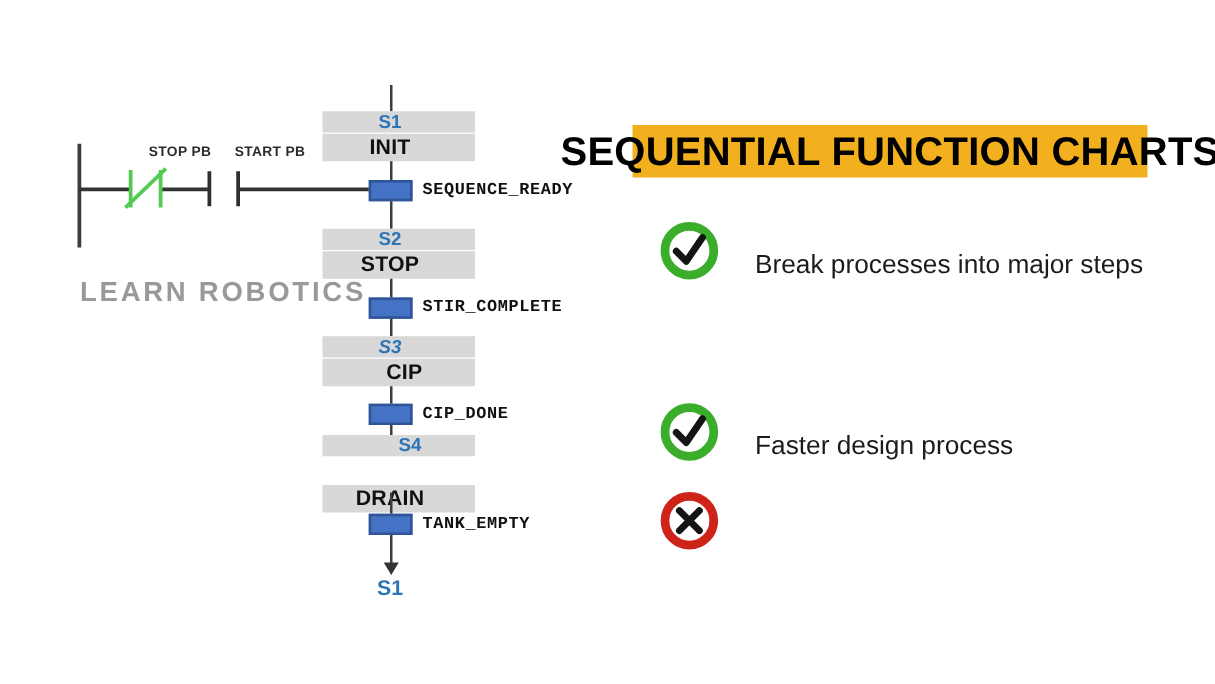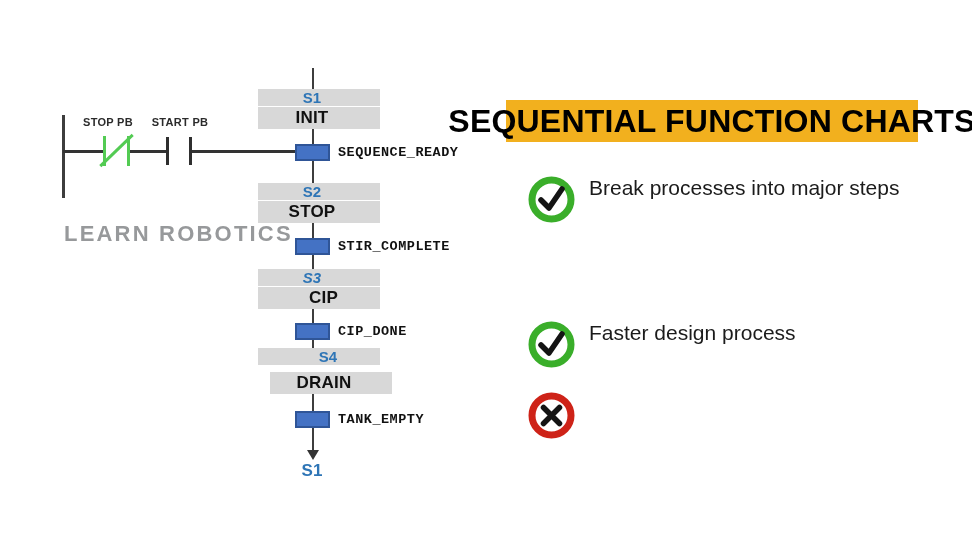--- a/index.html
+++ b/index.html
@@ -38,35 +38,35 @@
   
   .contact-bar{position:absolute;width:3px;}
   .bar-green{background:#53cb53;}
   .bar-black{background:#2f2f2f;}
   .nc-slash{
     position:absolute;left:94px;top:149px;width:45px;height:3px;background:#53cb53;
     transform:rotate(-44deg);transform-origin:center;
   }
   .contact-label{
     position:absolute;top:116px;font-size:11px;font-weight:bold;color:#2b2b2b;
-    text-align:center;white-space:nowrap;letter-spacing:.3px;
+    text-align:center;white-space:nowrap;letter-spacing:.3px;margin-left:36px;
   }
   .watermark{
     position:absolute;left:64px;top:221px;font-size:22px;font-weight:bold;
     color:#97999b;letter-spacing:2.2px;white-space:nowrap;
   }
   
   .banner{
     position:absolute;left:506px;top:100px;width:412px;height:42px;background:#f2b01e;
     display:flex;align-items:center;justify-content:center;
   }
   .banner-text{font-size:32px;font-weight:bold;color:#000000;letter-spacing:.2px;white-space:nowrap;}
   .benefit{
     position:absolute;left:528px;width:420px;height:48px;
-    display:flex;align-items:flex-start;gap:14px;
+    display:flex;align-items:flex-end;gap:29px;
   }
   .benefit-text{font-size:21px;color:#1b1b1b;white-space:nowrap;}
   .icon-wrap{width:47px;height:47px;flex:0 0 47px;}
 </style>
 </head>
 <body>
 
 <div class="canvas">
 
   <div class="vline" style="left:312px;top:68px;height:21px;"></div>
@@ -86,21 +86,21 @@
   <div class="vline" style="left:312px;top:255px;height:14px;"></div>
 
   <div class="step-bar step-id" style="top:269px;font-style:italic;">S3</div>
   <div class="step-bar step-name" style="top:287px;padding-left:23px;">CIP</div>
   <div class="vline" style="left:312px;top:309px;height:14px;"></div>
   <div class="trans-box" style="top:323px;"></div>
   <div class="trans-label" style="top:323px;">CIP_DONE</div>
   <div class="vline" style="left:312px;top:340px;height:14px;"></div>
 
   <div class="step-bar step-id" style="top:348px;padding-left:32px;">S4</div>
-  <div class="step-bar step-name" style="top:372px;margin-left:12px;">DRAIN</div>
+  <div class="step-bar step-name" style="top:388px;">DRAIN</div>
   <div class="vline" style="left:312px;top:394px;height:17px;"></div>
   <div class="trans-box" style="top:411px;"></div>
   <div class="trans-label" style="top:411px;">TANK_EMPTY</div>
 
   <div class="vline" style="left:312px;top:428px;height:23px;"></div>
   <div class="arrow-head" style="left:307px;top:450px;"></div>
   <div class="loop-label">S1</div>
 
   <div class="vline" style="left:62px;top:115px;height:83px;width:3px;"></div>
   <div class="hline" style="left:63px;top:150px;width:42px;"></div>

